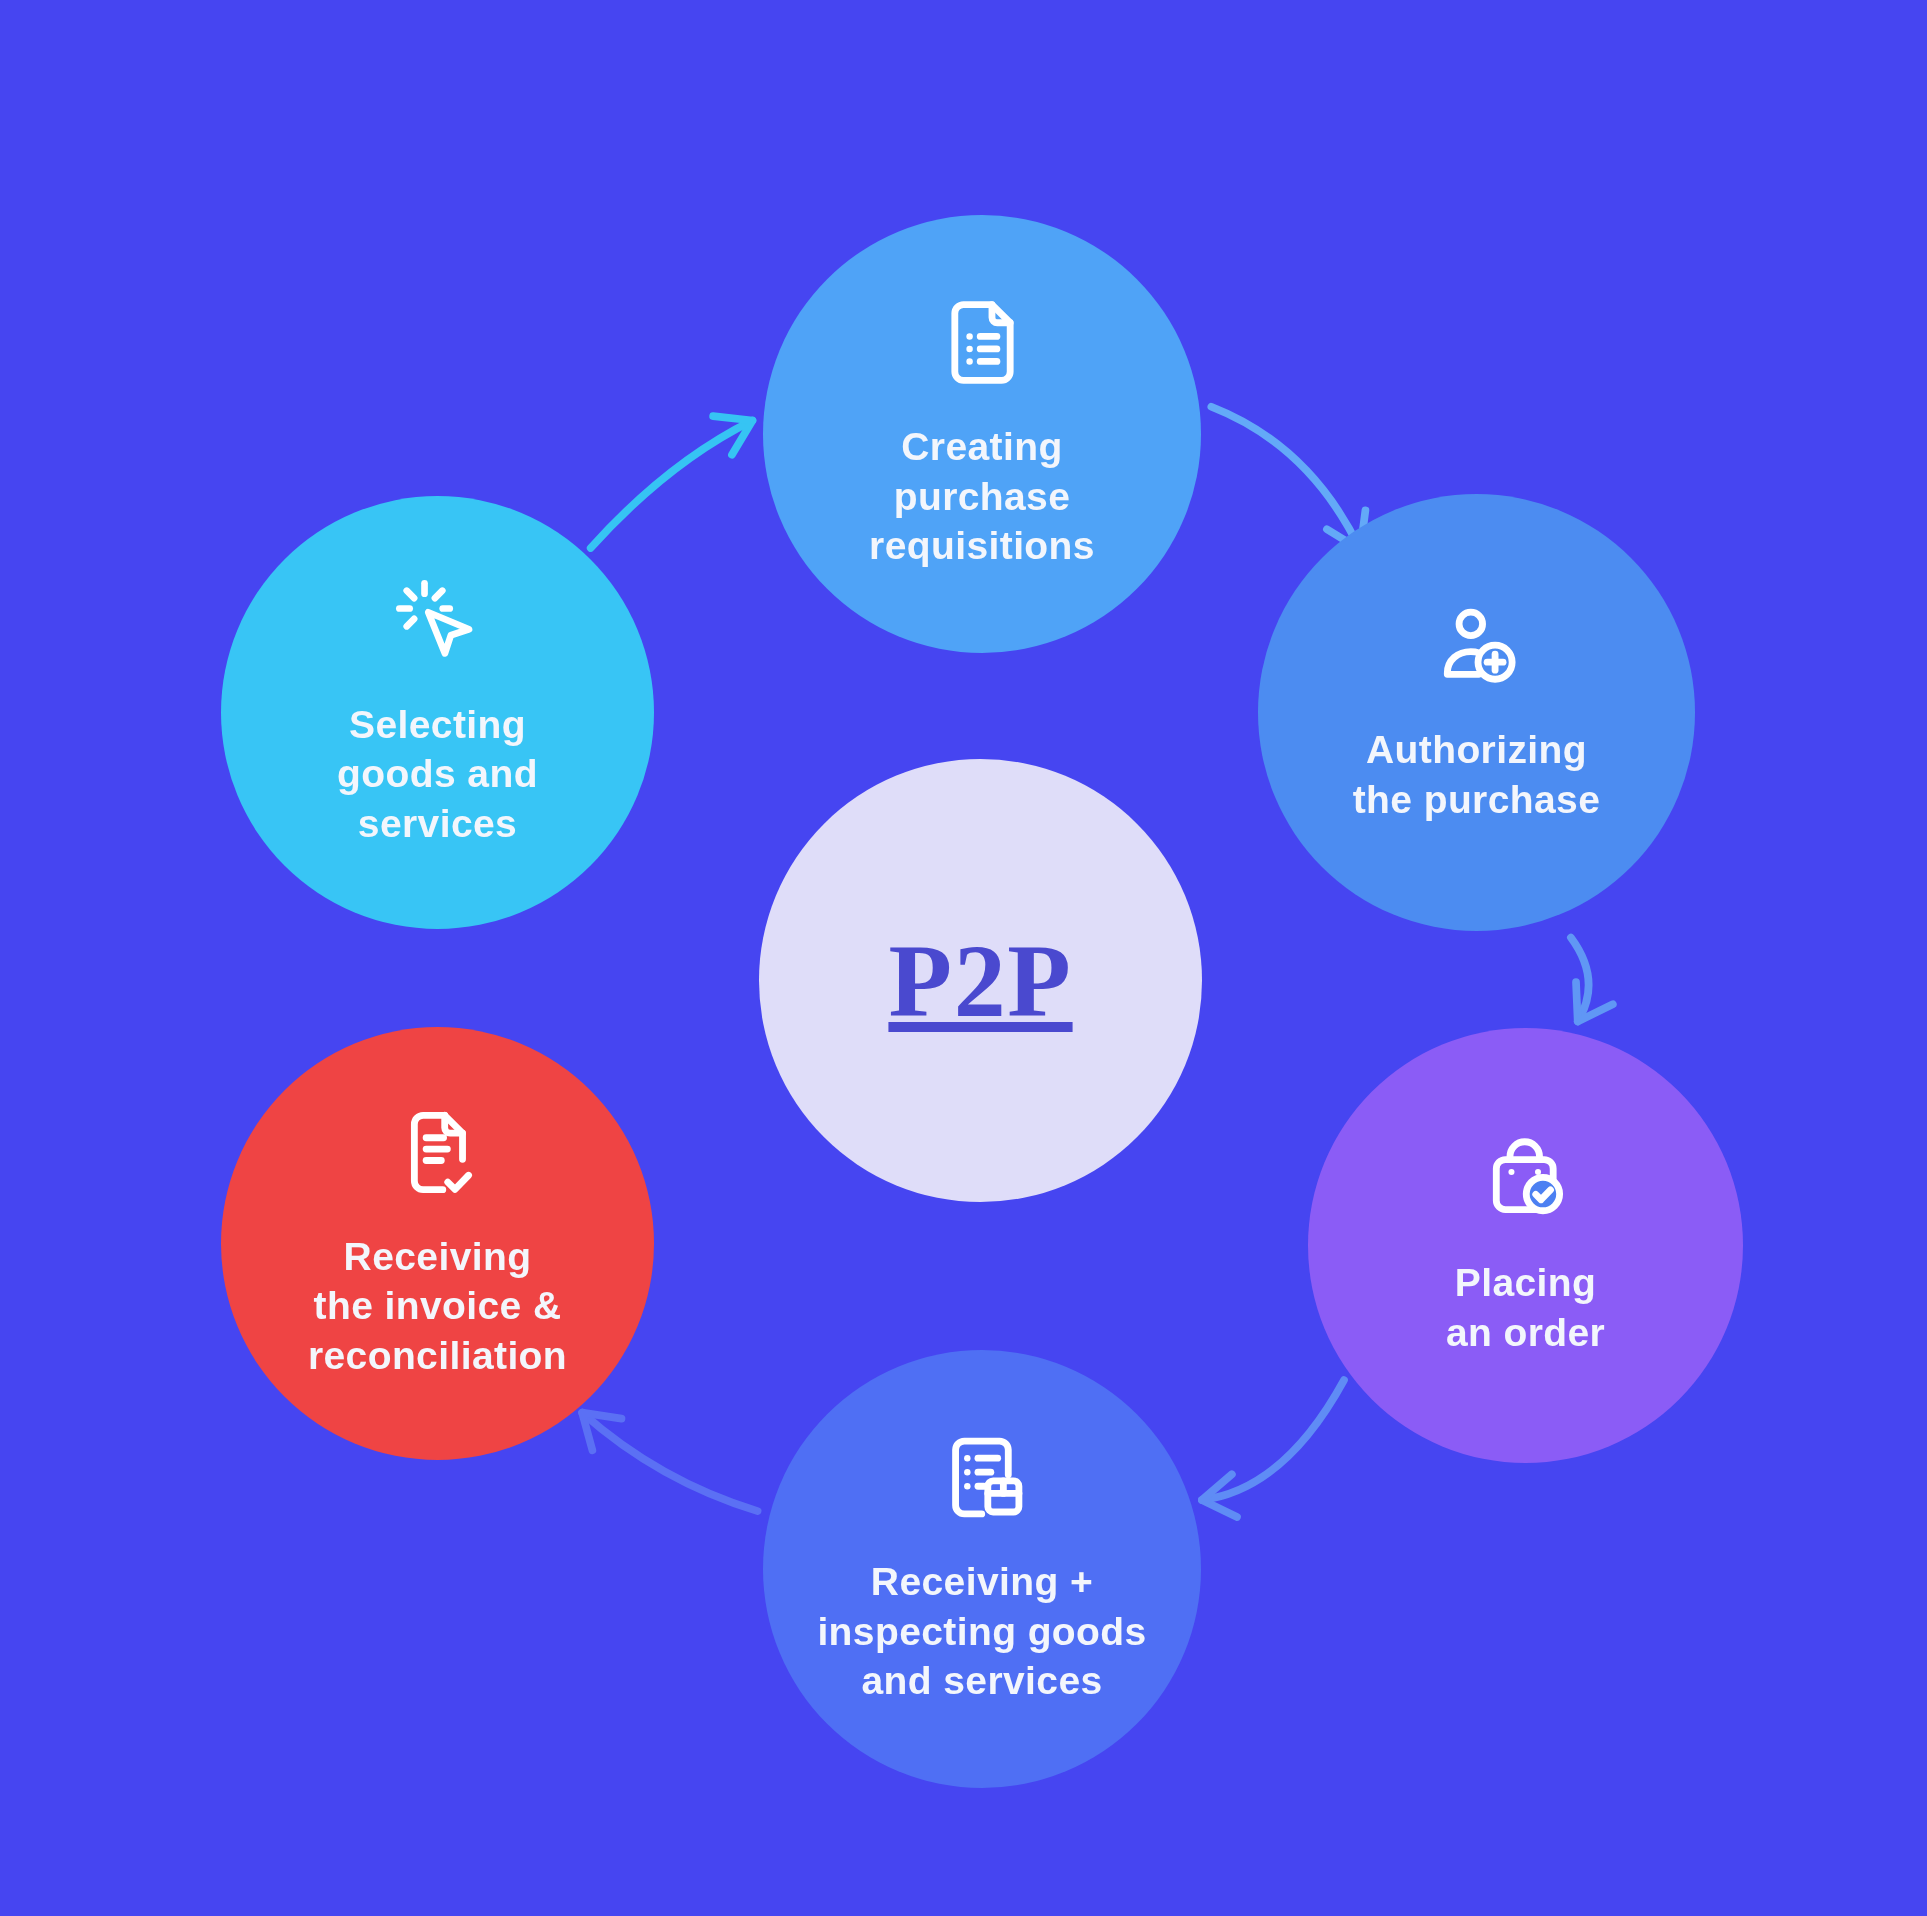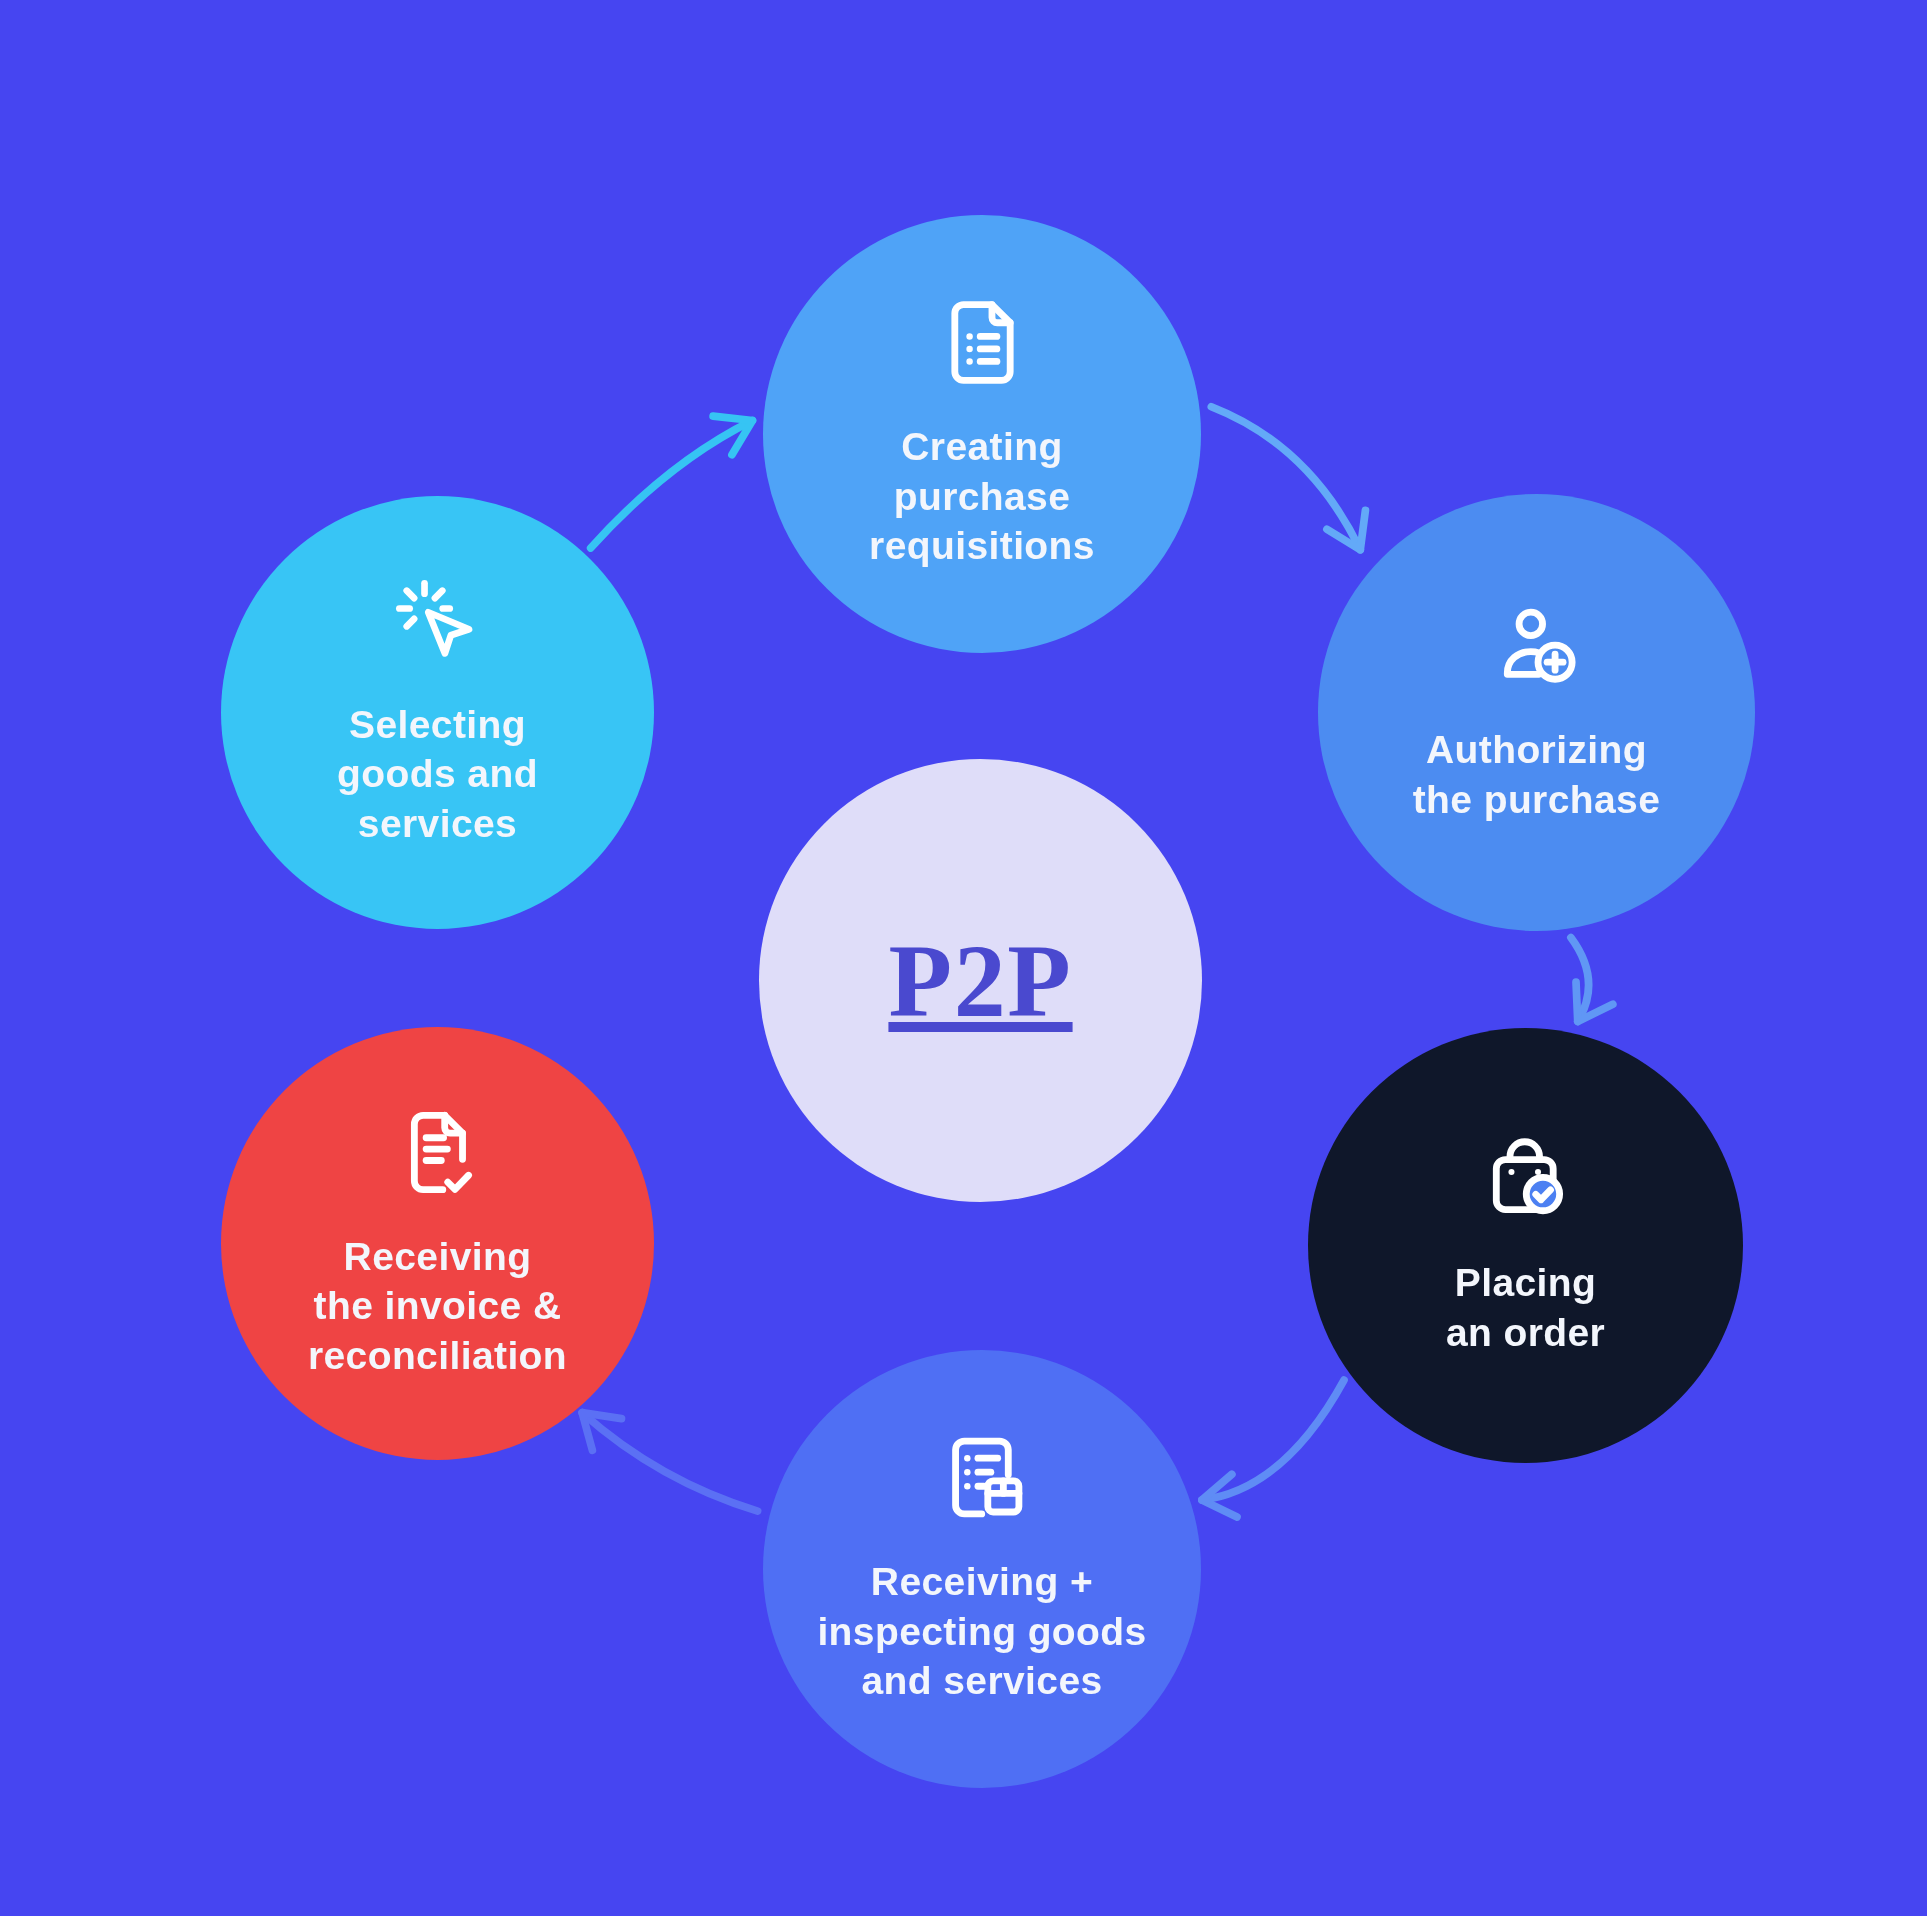--- a/index.html
+++ b/index.html
@@ -28,21 +28,21 @@
     font-weight: bold;
     font-size: 39px;
     line-height: 1.27;
     white-space: pre-line;
     letter-spacing: 0.4px;
   }
 
   
   .pos-selecting        { left: 221px;  top: 496px;  width: 433px; height: 433px; background:#38c5f5;align-items:center; }
   .pos-creating         { left: 763px;  top: 215px;  width: 438px; height: 438px; background:#4fa3f7; }
-  .pos-authorizing      { left: 1318px; top: 494px;  width: 437px; height: 437px; background:#4c8cf1; }
+  .pos-authorizing      { left: 1258px; top: 494px;  width: 437px; height: 437px; background:#4c8cf1; }
   .pos-placing          { left: 1308px; top: 1028px; width: 435px; height: 435px; background:#4c80f2; }
   .pos-receiving-goods  { left: 763px;  top: 1350px; width: 438px; height: 438px; background:#4f6ff4; }
   .pos-receiving-invoice{ left: 221px;  top: 1027px; width: 433px; height: 433px; background:#4c63f2; }
 
   .pos-center { left: 759px; top: 759px; width: 443px; height: 443px; background:#dfddf9; }
   .center-label {
     font-family: "Liberation Serif", serif;
     font-weight: bold;
     font-size: 104px;
     color: #4a49cf;
@@ -136,21 +136,21 @@
         <path d="M12.6 19.6H4.3v-.3c0-3.5 2.8-5.7 6.2-5.7 1.6 0 3 .5 4.1 1.3"></path>
         <circle cx="16.9" cy="16.4" r="4.5" fill="#4c8cf1"></circle>
         <path d="M14.8 16.4h4.2"></path>
         <path d="M16.9 14.3v4.2"></path>
       </svg>
     </span>
     <div class="label">Authorizing
 the purchase</div>
   </div>
 
-  <div class="circle step pos-placing" style="background: #0f172a;">
+  <div class="circle step pos-placing" style="background: #8b5cf6;">
     <span class="icon">
       <svg width="91" height="91" viewBox="0 0 24 24">
         <path d="M7.9 7V6.2a3.9 3.9 0 0 1 7.8 0V7"></path>
         <rect x="4.3" y="7" width="15" height="13.2" rx="2.4"></rect>
         <circle cx="8.3" cy="10.3" r="0.8" fill="#ffffff" stroke="none"></circle>
         <circle cx="15.3" cy="10.3" r="0.8" fill="#ffffff" stroke="none"></circle>
         <circle cx="16.6" cy="16.1" r="4.4" fill="#4c80f2"></circle>
         <path d="M14.7 16.2l1.4 1.4 2.5-2.6"></path>
       </svg>
     </span>

